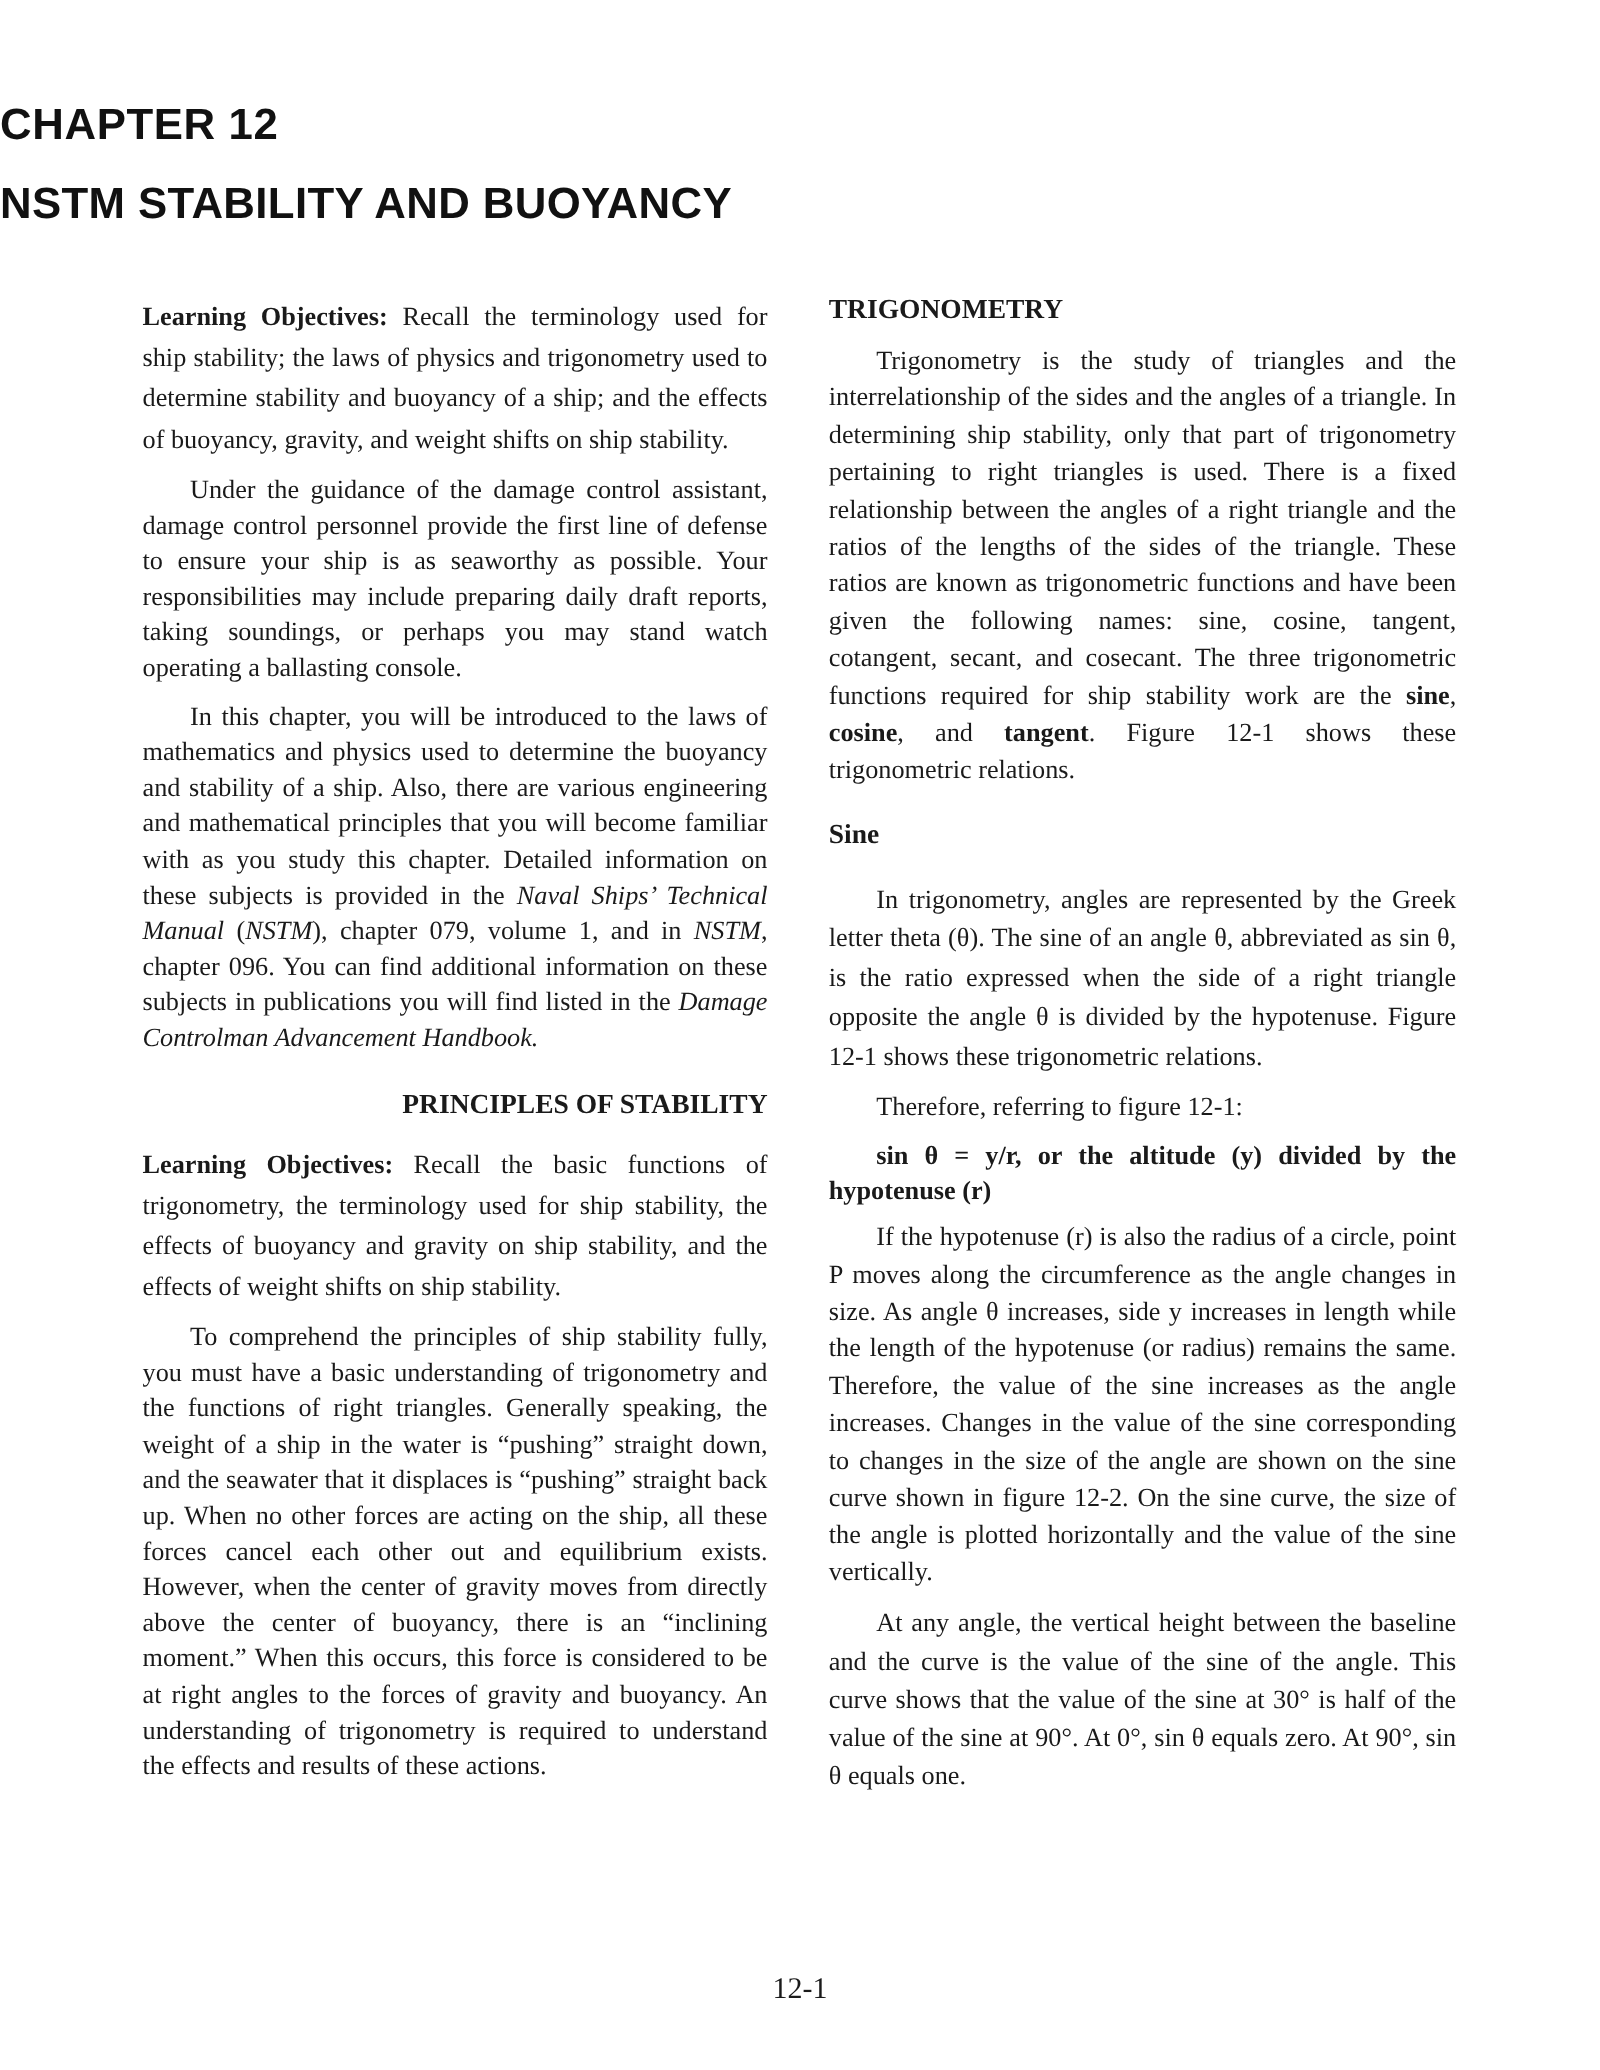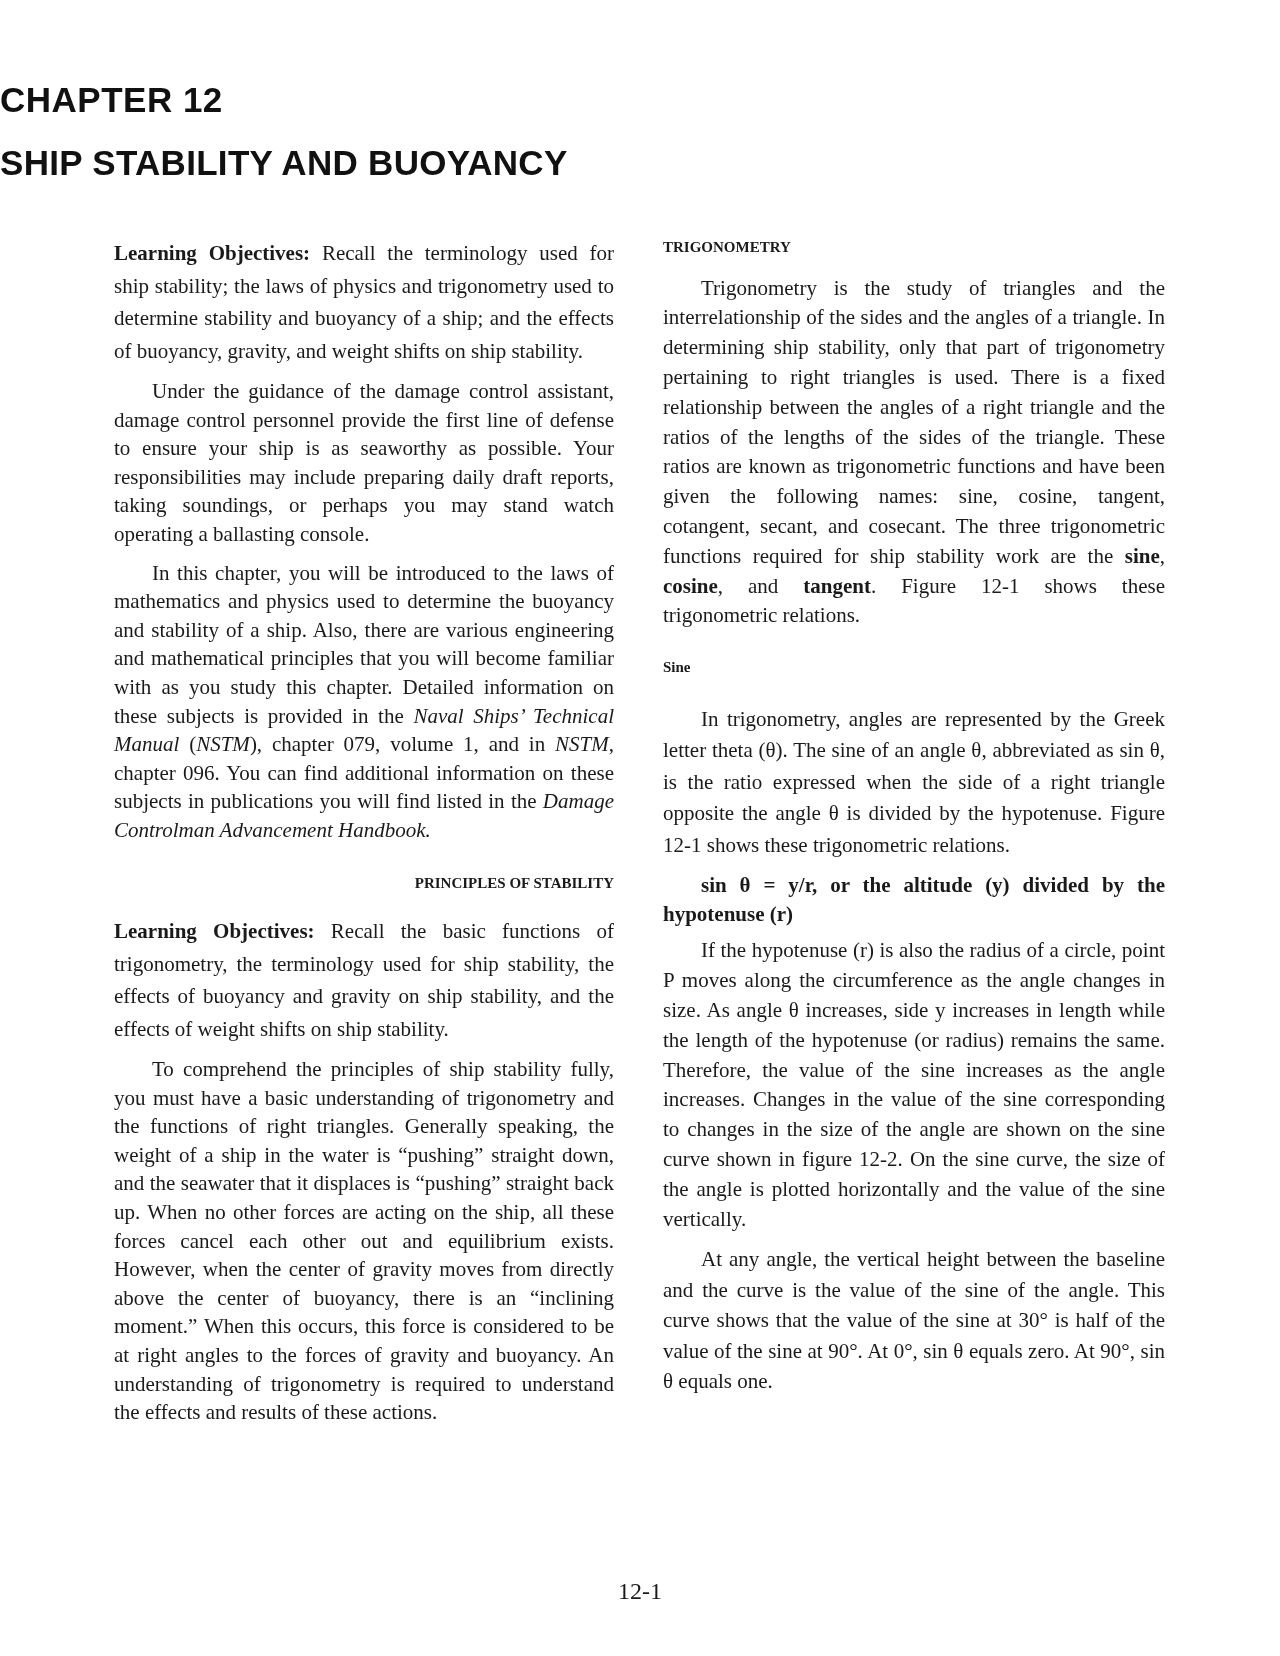--- a/index.html
+++ b/index.html
@@ -8,31 +8,31 @@
   #ch-num { top: 80px; font-size: 35px; letter-spacing: 0.5px; }
   #ch-title { top: 143px; font-size: 35px; letter-spacing: 0.3px; }
   .col { position: absolute; top: 233px; width: 500px; font-size: 21px; line-height: 28.6px; text-align: justify; }
   #col-left { left: 114px; }
   #col-right { left: 663px; width: 502px; }
   p { margin: 4px 0 10px 0; }
   .indent { text-indent: 38px; }
   .lo { line-height: 32.5px; }
   .bold { font-weight: bold; }
   .it { font-style: italic; }
-  h2 { font-size: 15px; font-weight: bold; margin: 0; }
+  h2 { font-size: 22px; font-weight: bold; margin: 0; }
   .center-h { text-align: right; margin: 24px 0 18px 0; }
   .side-h { margin: 0 0 12px 0; }
   .formula { font-weight: bold; text-indent: 38px; margin-bottom: 8px; }
   .footer { position: absolute; top: 1578px; left: 0; width: 1280px; text-align: center; font-size: 24px; }
 </style>
 </head>
 <body>
 
 <div id="ch-num" class="chapter-head">CHAPTER 12</div>
-<div id="ch-title" class="chapter-head">SHIP STABILITY AND BUOYANCY</div>
+<div id="ch-title" class="chapter-head">NSTM STABILITY AND BUOYANCY</div>
 
 <div id="col-left" class="col">
   <p class="lo"><span class="bold">Learning Objectives:</span><span> Recall the terminology used for ship stability; the laws of physics and trigonometry used to determine stability and buoyancy of a ship; and the effects of buoyancy, gravity, and weight shifts on ship stability.</span></p>
 
   <p class="indent">Under the guidance of the damage control assistant, damage control personnel provide the first line of defense to ensure your ship is as seaworthy as possible. Your responsibilities may include preparing daily draft reports, taking soundings, or perhaps you may stand watch operating a ballasting console.</p>
 
   <p class="indent"><span>In this chapter, you will be introduced to the laws of mathematics and physics used to determine the buoyancy and stability of a ship. Also, there are various engineering and mathematical principles that you will become familiar with as you study this chapter. Detailed information on these subjects is provided in the </span><span class="it">Naval Ships’ Technical Manual</span><span> (</span><span class="it">NSTM</span><span>), chapter 079, volume 1, and in </span><span class="it">NSTM</span><span>, chapter 096. You can find additional information on these subjects in publications you will find listed in the </span><span class="it">Damage Controlman Advancement Handbook.</span></p>
 
   <h2 class="center-h">PRINCIPLES OF STABILITY</h2>
 
@@ -43,20 +43,21 @@
 
 <div id="col-right" class="col">
   <h2 class="side-h">TRIGONOMETRY</h2>
 
   <p class="indent" style="line-height:29.8px"><span>Trigonometry is the study of triangles and the interrelationship of the sides and the angles of a triangle. In determining ship stability, only that part of trigonometry pertaining to right triangles is used. There is a fixed relationship between the angles of a right triangle and the ratios of the lengths of the sides of the triangle. These ratios are known as trigonometric functions and have been given the following names: sine, cosine, tangent, cotangent, secant, and cosecant. The three trigonometric functions required for ship stability work are the </span><span class="bold">sine</span><span>, </span><span class="bold">cosine</span><span>, and </span><span class="bold">tangent</span><span>. Figure 12-1 shows these trigonometric relations.</span></p>
 
   <h2 class="side-h" style="margin-top:22px;margin-bottom:22px">Sine</h2>
 
   <p class="indent" style="line-height:31.5px">In trigonometry, angles are represented by the Greek letter theta (θ). The sine of an angle θ, abbreviated as sin θ, is the ratio expressed when the side of a right triangle opposite the angle θ is divided by the hypotenuse. Figure 12-1 shows these trigonometric relations.</p>
 
+  <p class="indent">Therefore, referring to figure 12-1:</p>
 
   <p class="formula">sin θ = y/r, or the altitude (y) divided by the hypotenuse (r)</p>
 
   <p class="indent" style="line-height:29.8px">If the hypotenuse (r) is also the radius of a circle, point P moves along the circumference as the angle changes in size. As angle θ increases, side y increases in length while the length of the hypotenuse (or radius) remains the same. Therefore, the value of the sine increases as the angle increases. Changes in the value of the sine corresponding to changes in the size of the angle are shown on the sine curve shown in figure 12-2. On the sine curve, the size of the angle is plotted horizontally and the value of the sine vertically.</p>
 
   <p class="indent" style="line-height:30.5px">At any angle, the vertical height between the baseline and the curve is the value of the sine of the angle. This curve shows that the value of the sine at 30° is half of the value of the sine at 90°. At 0°, sin θ equals zero. At 90°, sin θ equals one.</p>
 </div>
 
 <div class="footer">12-1</div>
 

